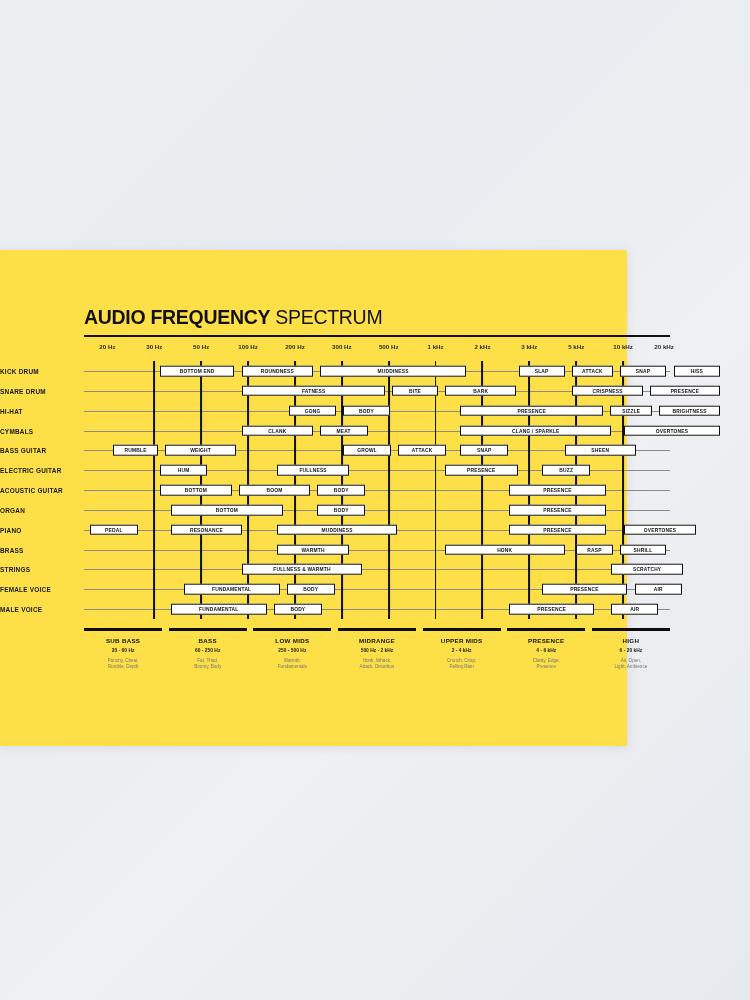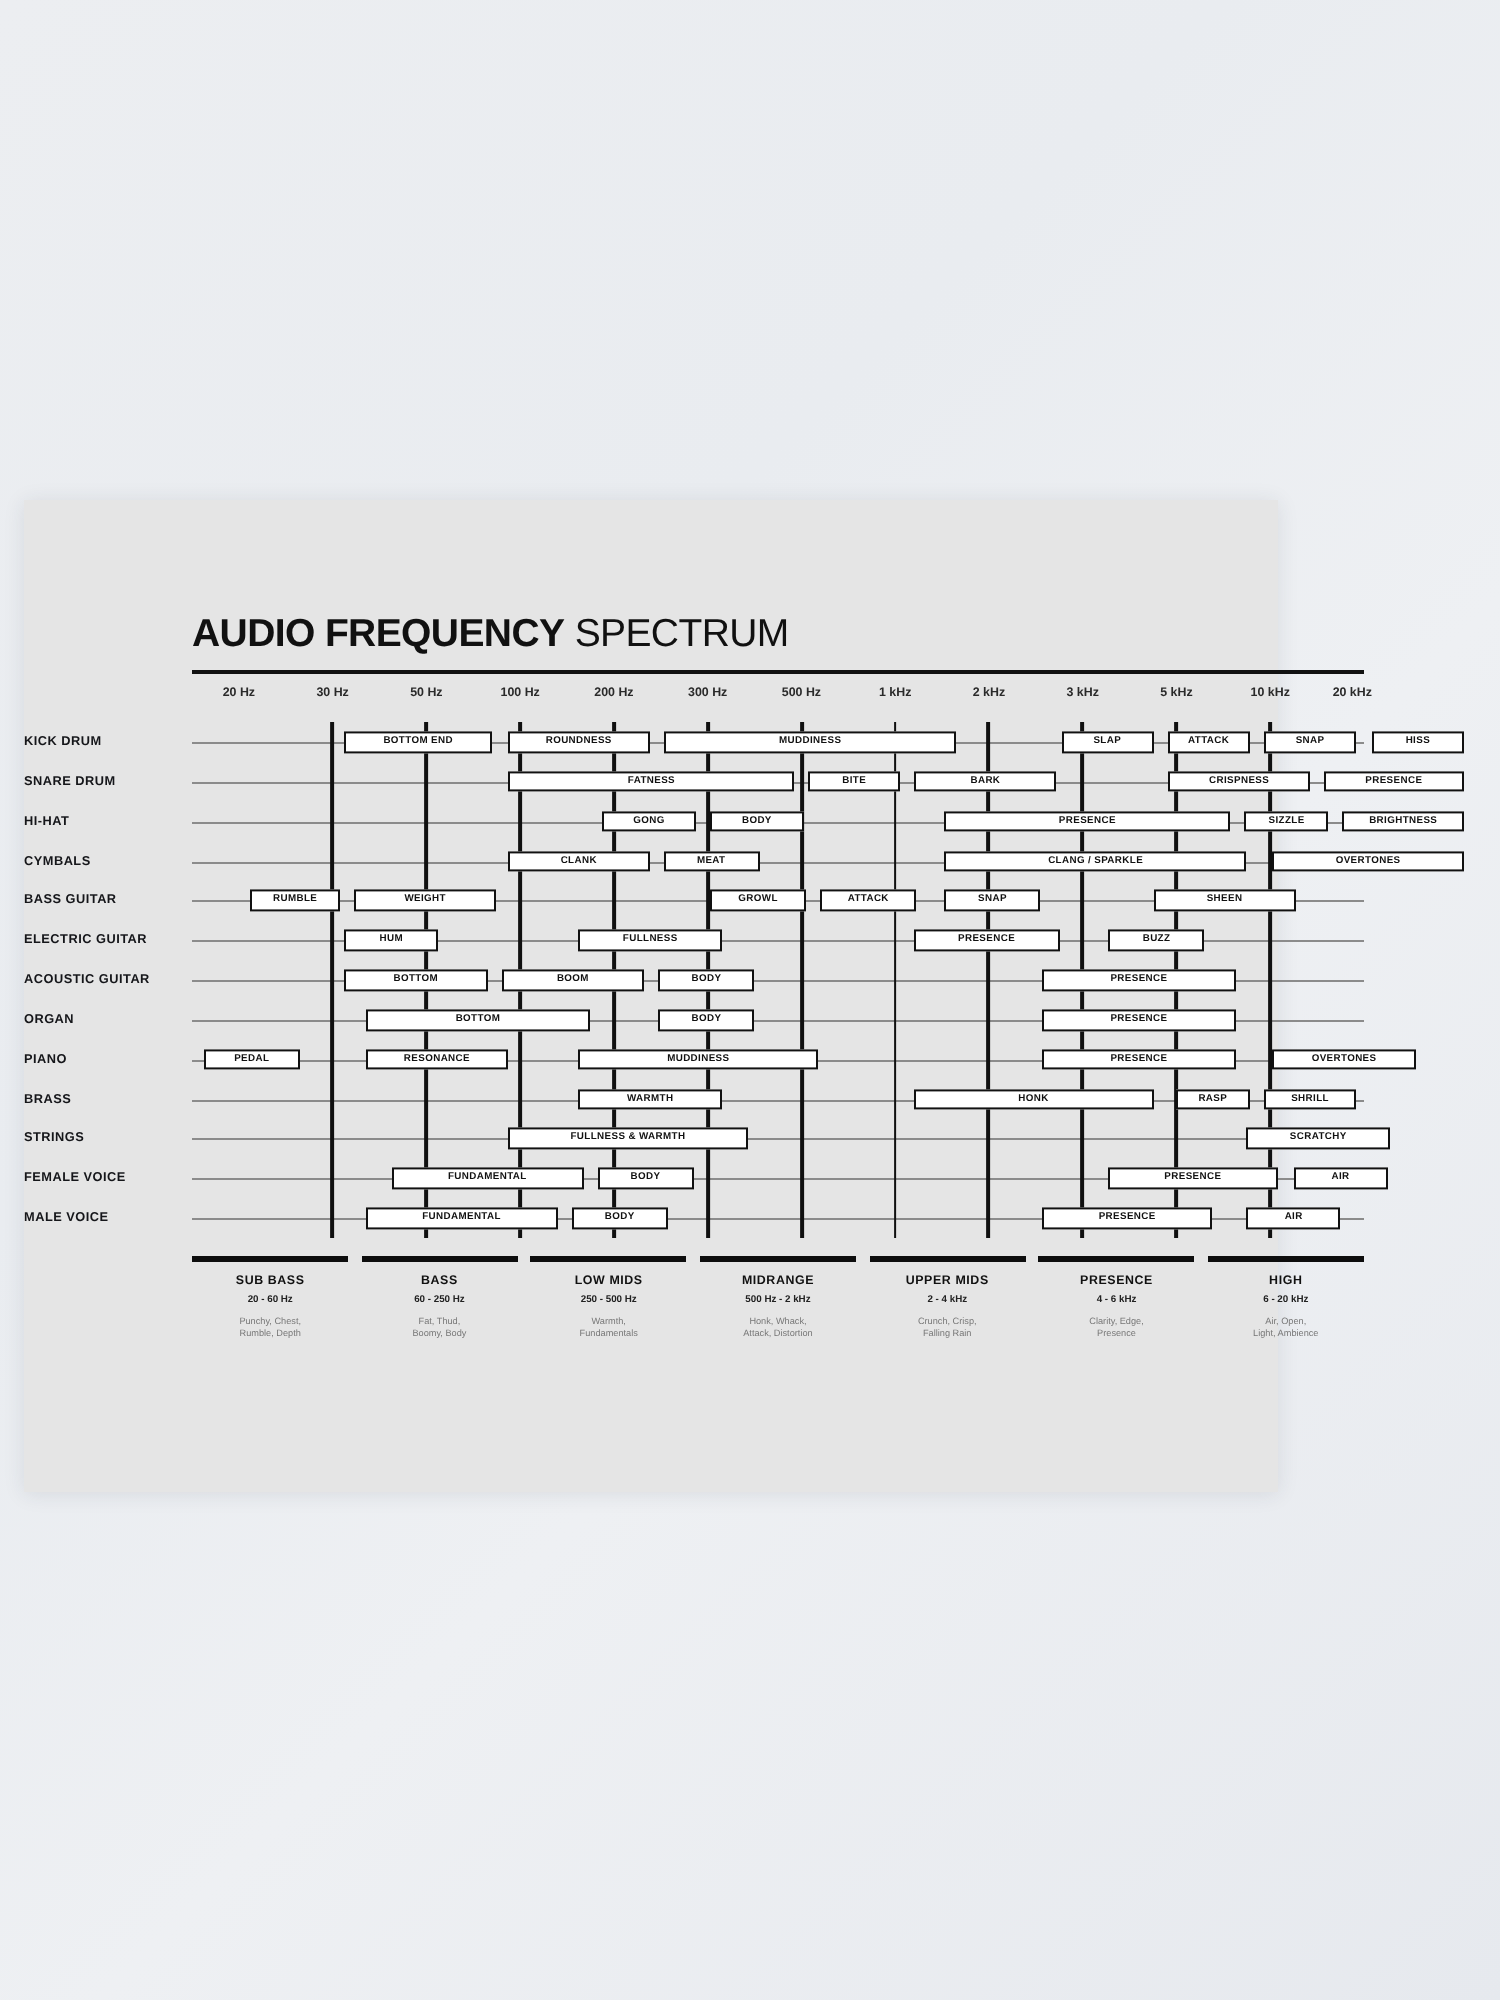--- a/index.html
+++ b/index.html
@@ -5,22 +5,22 @@
   html,body{margin:0;padding:0;}
   body{
     width:750px;height:1000px;overflow:hidden;
     font-family:"Liberation Sans", sans-serif;
     background:linear-gradient(135deg,#eceef1 0%,#e9ecf0 35%,#eef0f3 60%,#e6e9ee 100%);
   }
   #stage{position:relative;width:750px;height:1000px;}
 
   
   #poster{
-    position:absolute;left:12px;top:250px;width:627px;height:496px;
-    background:#e5e5e5;
+    position:absolute;left:0;top:250px;width:627px;height:496px;
+    background:#fde047;
     box-shadow:0 1px 10px rgba(40,50,65,.10);
   }
 
   
   #sheet{position:absolute;left:84px;top:58px;width:586px;height:400px;}
 
   
   .title{
     font-size:19.5px;letter-spacing:-.3px;color:#111;
     line-height:1;white-space:nowrap;

